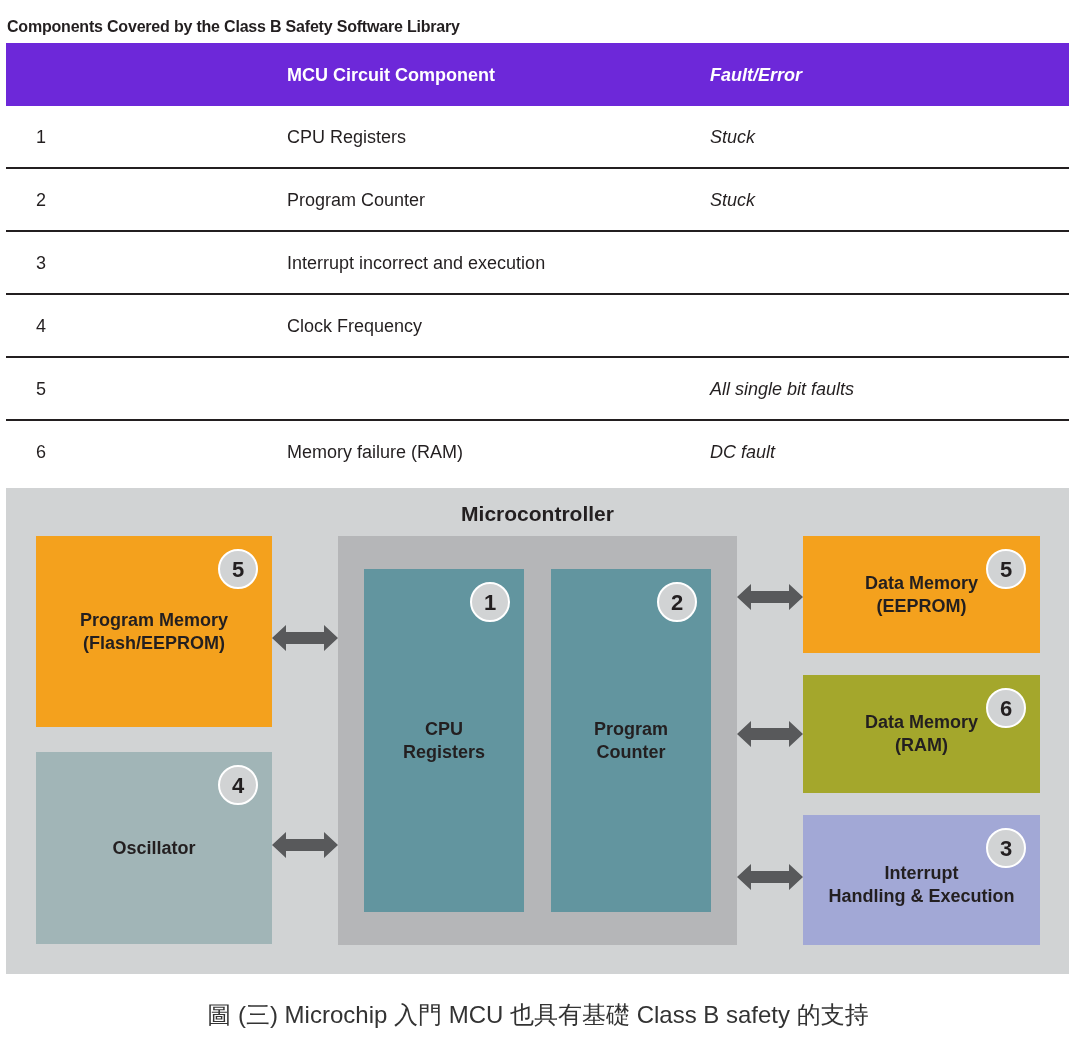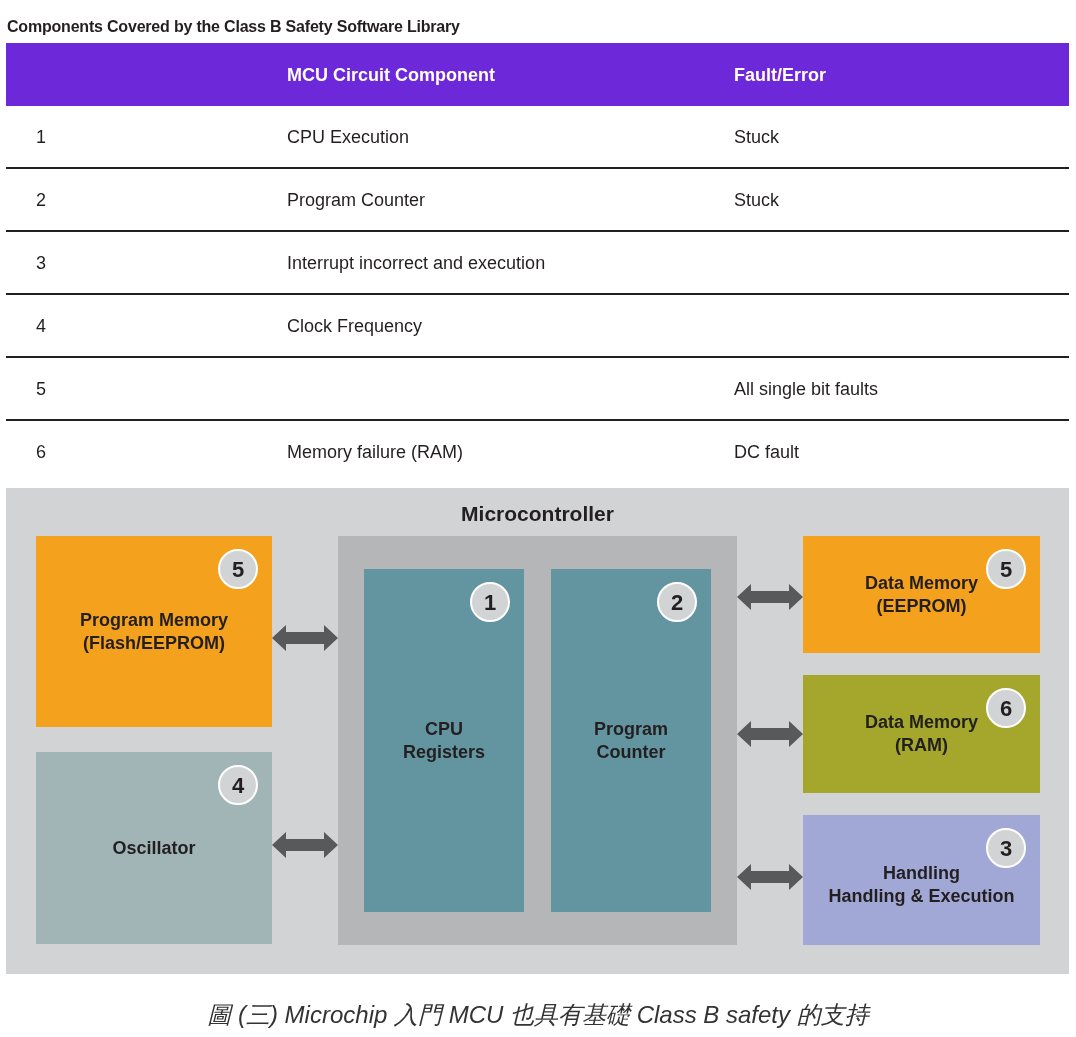--- a/index.html
+++ b/index.html
@@ -5,51 +5,51 @@
   html, body { margin: 0; padding: 0; background: #ffffff; }
   body { width: 1076px; height: 1037px; position: relative; overflow: hidden;
          font-family: "Liberation Sans", "DejaVu Sans", sans-serif; color: #231f20; }
   .title { position: absolute; left: 7px; top: 2px; font-size: 16px; font-weight: bold; color: #231f20; letter-spacing: -0.2px; margin-top: 16px; }
   .table { position: absolute; left: 6px; top: 43px; width: 1063px; }
   .thead { height: 63px; background: #6d28d9; color: #fff; font-weight: bold; font-size: 18px; position: relative; }
   .thead span { position: absolute; top: 22px; }
   .row { height: 61px; position: relative; font-size: 18px; border-bottom: 2px solid #231f20; }
   .row:last-child { border-bottom: none; }
   .row span { position: absolute; top: 21px; }
-  .c0 { left: 30px; } .c1 { left: 281px; } .c2 { left: 728px; }
+  .c0 { left: 30px; } .c1 { left: 281px; } .c2 { left: 704px; font-style: italic; }
 
   .diagram { position: absolute; left: 6px; top: 488px; width: 1063px; height: 486px; background: #d1d3d4; }
   .dtitle { position: absolute; left: 0; width: 1063px; top: 14px; text-align: center; font-weight: bold; font-size: 21px; }
   .mcu { position: absolute; left: 332px; top: 48px; width: 399px; height: 409px; background: #b5b6b8; }
   .block { position: absolute; display: flex; align-items: center; justify-content: center; text-align: center;
            font-weight: bold; font-size: 18px; line-height: 23px; color: #231f20; }
   .teal { background: #62959f; }
   .orange { background: #f4a11d; }
   .olive { background: #a4a72c; }
   .sage { background: #a1b5b7; }
   .lav { background: #a2a8d6; }
   .badge { position: absolute; width: 40px; height: 40px; border-radius: 50%; background: #d1d3d4; border: 2px solid #fff;
            display: flex; align-items: center; justify-content: center; font-weight: bold; font-size: 22px; color: #231f20; box-sizing: border-box; }
   .arrow { position: absolute; width: 66px; height: 26px; }
-  .caption { position: absolute; left: 0; width: 1076px; top: 999px; text-align: center; font-size: 24px; color: #333; font-style: italic; }
+  .caption { position: absolute; left: 0; width: 1076px; top: 999px; text-align: center; font-size: 24px; color: #333; }
 </style>
 </head>
 <body>
 
 <div class="title">Components Covered by the Class B Safety Software Library</div>
 
 <div class="table">
   <div class="thead">
     <span class="c0"></span>
     <span class="c1">MCU Circuit Component</span>
     <span class="c2">Fault/Error</span>
   </div>
   <div class="row">
     <span class="c0">1</span>
-    <span class="c1">CPU Execution</span>
+    <span class="c1">CPU Registers</span>
     <span class="c2">Stuck</span>
   </div>
   <div class="row">
     <span class="c0">2</span>
     <span class="c1">Program Counter</span>
     <span class="c2">Stuck</span>
   </div>
   <div class="row">
     <span class="c0">3</span>
     <span class="c1">Interrupt incorrect and execution</span>
@@ -111,21 +111,21 @@
   </div>
   <div class="block olive" style="left:797px;top:187px;width:237px;height:118px;">
     <div>
         <div>Data Memory</div>
         <div>(RAM)</div>
       </div>
     <div class="badge" style="left:183px;top:13px;">6</div>
   </div>
   <div class="block lav" style="left:797px;top:327px;width:237px;height:130px;">
     <div style="padding-top:10px;">
-        <div>Handling</div>
+        <div>Interrupt</div>
         <div>Handling &amp; Execution</div>
       </div>
     <div class="badge" style="left:183px;top:13px;">3</div>
   </div>
 
   <svg class="arrow" style="left:266px;top:137px;" viewBox="0 0 66 26">
       <path d="M0 13 L14 0 L14 7 L52 7 L52 0 L66 13 L52 26 L52 19 L14 19 L14 26 Z" fill="#58595b"></path>
     </svg>
   <svg class="arrow" style="left:266px;top:344px;" viewBox="0 0 66 26">
       <path d="M0 13 L14 0 L14 7 L52 7 L52 0 L66 13 L52 26 L52 19 L14 19 L14 26 Z" fill="#58595b"></path>

